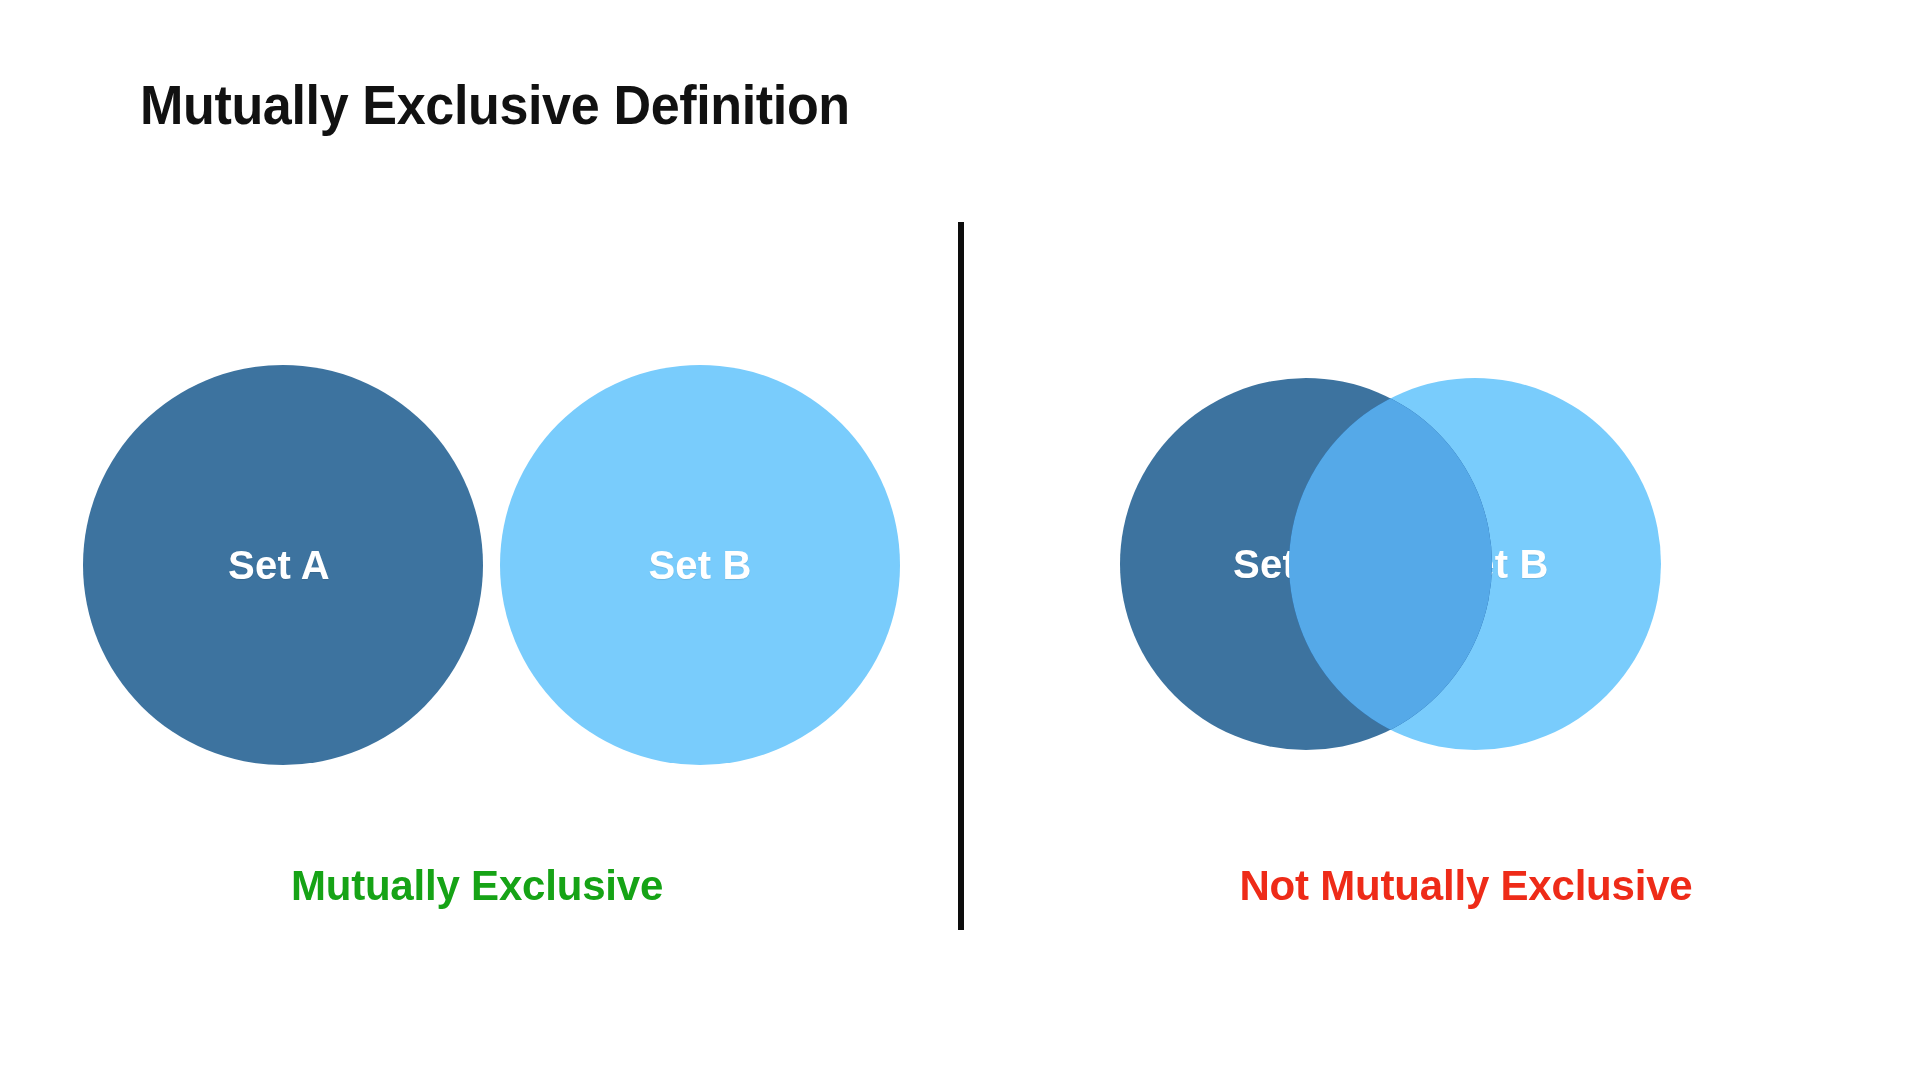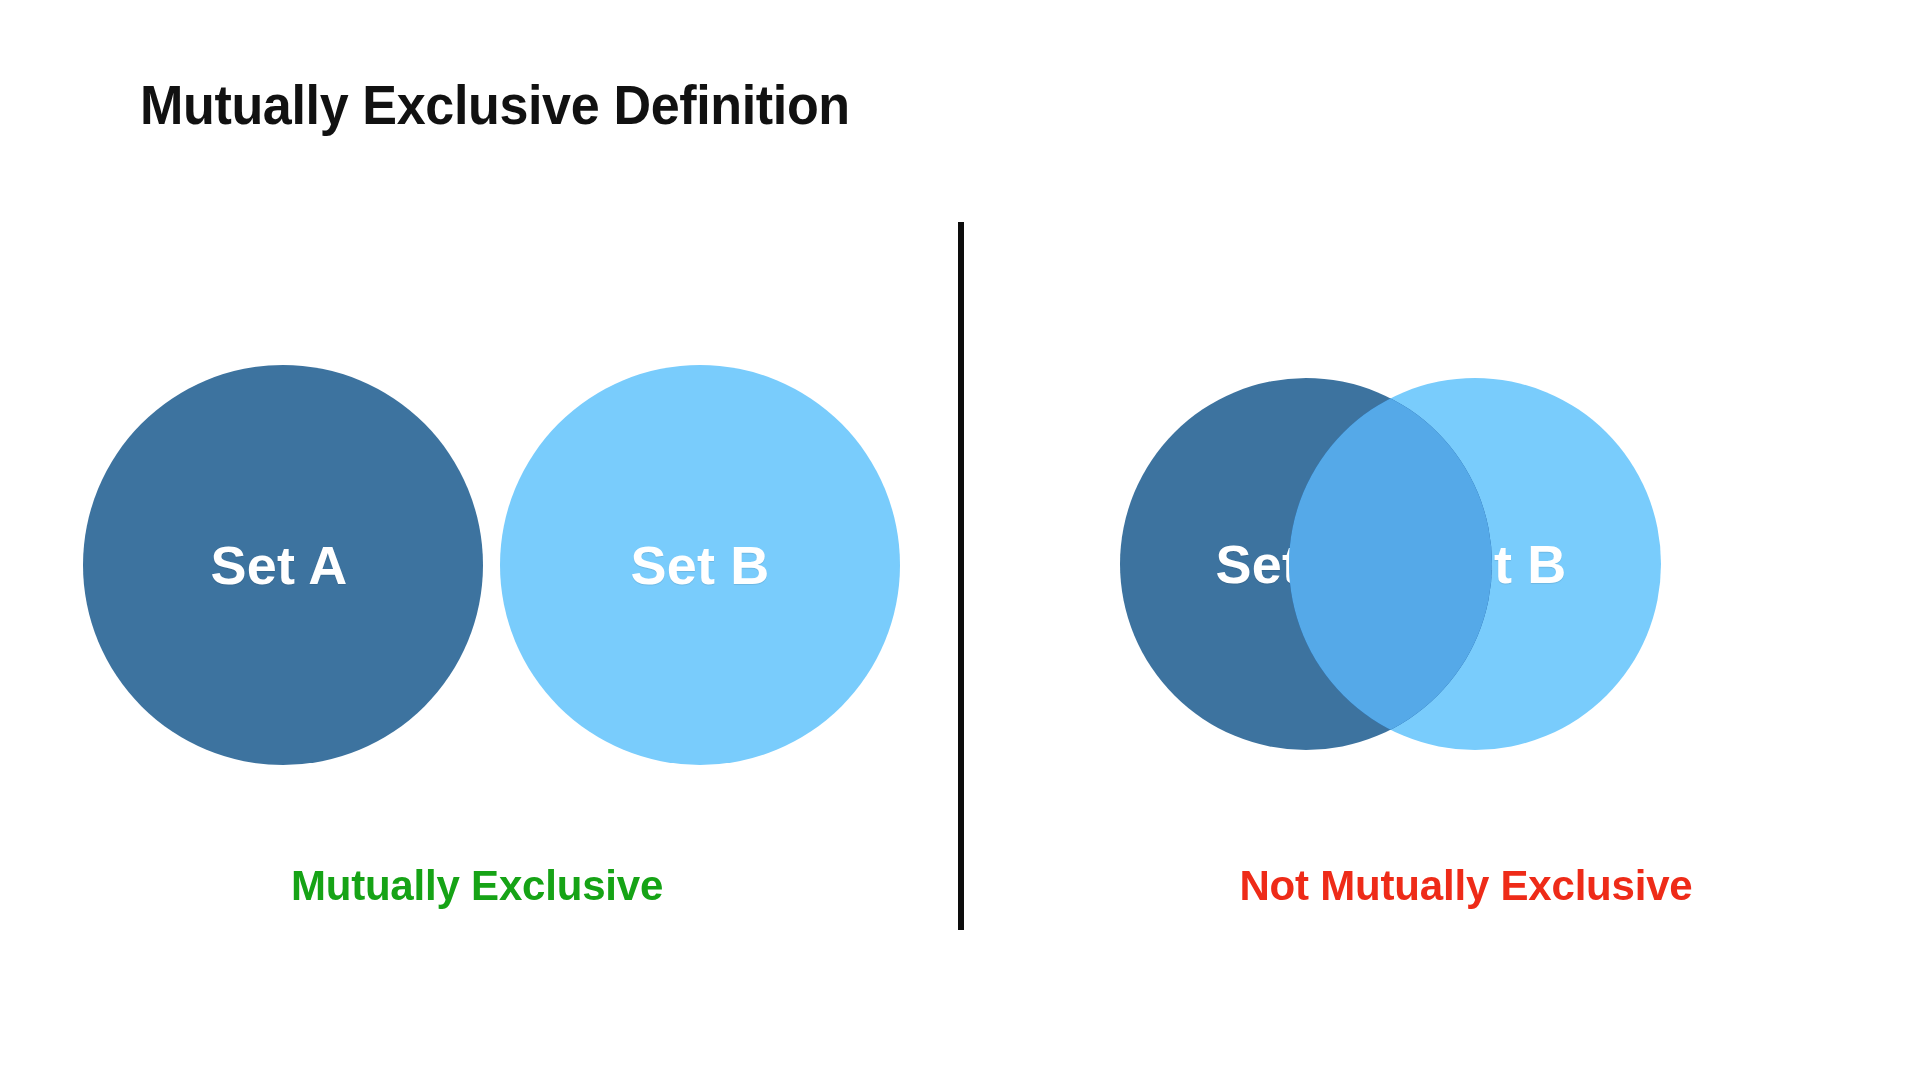--- a/index.html
+++ b/index.html
@@ -70,21 +70,21 @@
   .circle {
     position: absolute;
     border-radius: 50%;
     display: flex;
     align-items: center;
     justify-content: center;
   }
   .circle .set-label {
     color: #ffffff;
     font-weight: bold;
-    font-size: 54px;
+    font-size: 40px;
     letter-spacing: 0.2px;
     font-family: "Liberation Sans Narrow", "Liberation Sans", sans-serif;
     text-shadow: 0 1px 1px rgba(0,0,0,0.10);
     pointer-events: none;
     position: relative;
     z-index: 6;
   }
 
   
   #left-circle-a {

